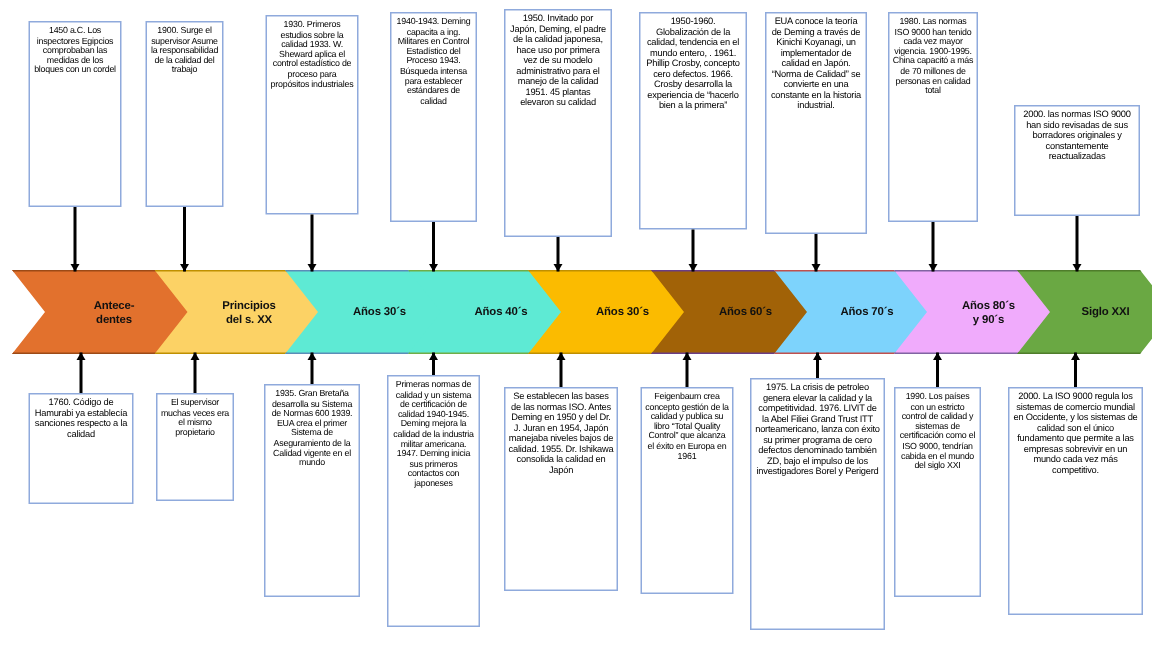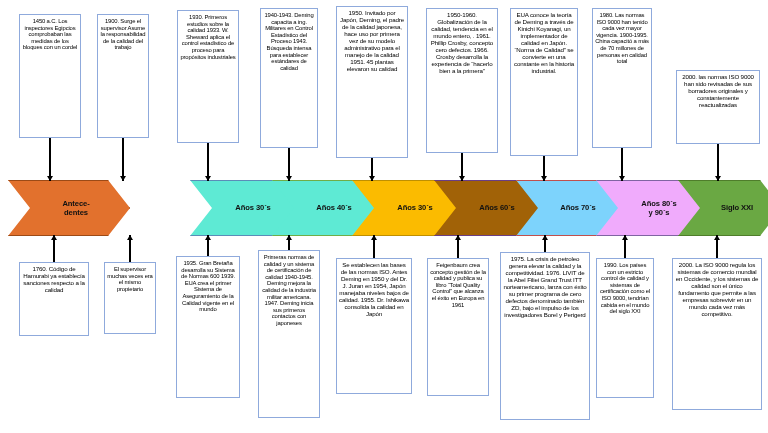--- a/index.html
+++ b/index.html
@@ -77,20 +77,24 @@
 </style>
 </head>
 <body>
 
 <div id="canvas">
     <div class="band">
       <div class="chev first" style="left: 8px; width: 122px; background: rgb(226, 113, 45); box-shadow: rgb(156, 74, 22) 0px 0px 0px 1px inset;">
         <span class="lbl">Antece-
 dentes</span>
       </div>
+      <div class="chev" style="left: 103px; width: 112px; background: rgb(252, 210, 101); box-shadow: rgb(191, 144, 0) 0px 0px 0px 1px inset;">
+        <span class="lbl">Principios
+del s. XX</span>
+      </div>
       <div class="chev" style="left: 190px; width: 112px; background: #5eead4; box-shadow: rgb(91, 141, 184) 0px 0px 0px 1px inset;">
         <span class="lbl">Años 30´s</span>
       </div>
       <div class="chev" style="left: 272px; width: 110px; background: #5eead4; box-shadow: rgb(112, 173, 71) 0px 0px 0px 1px inset;">
         <span class="lbl">Años 40´s</span>
       </div>
       <div class="chev" style="left: 352px; width: 112px; background: rgb(251, 187, 0); box-shadow: rgb(191, 143, 0) 0px 0px 0px 1px inset;">
         <span class="lbl">Años 30´s</span>
       </div>
       <div class="chev" style="left: 434px; width: 112px; background: #a16207; box-shadow: rgb(106, 61, 132) 0px 0px 0px 1px inset;">

